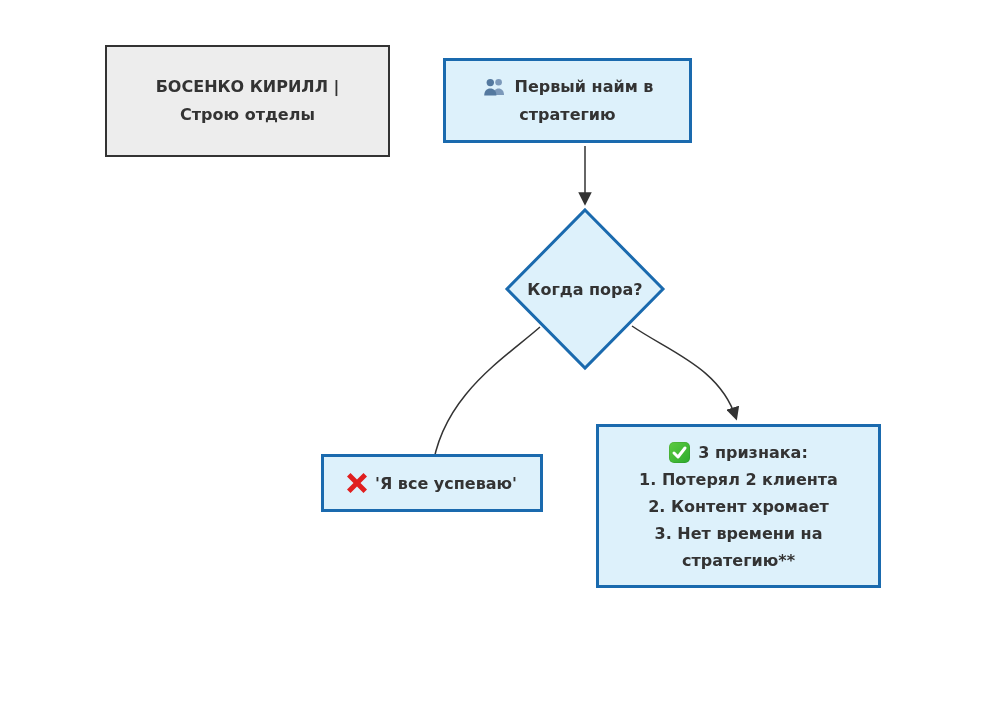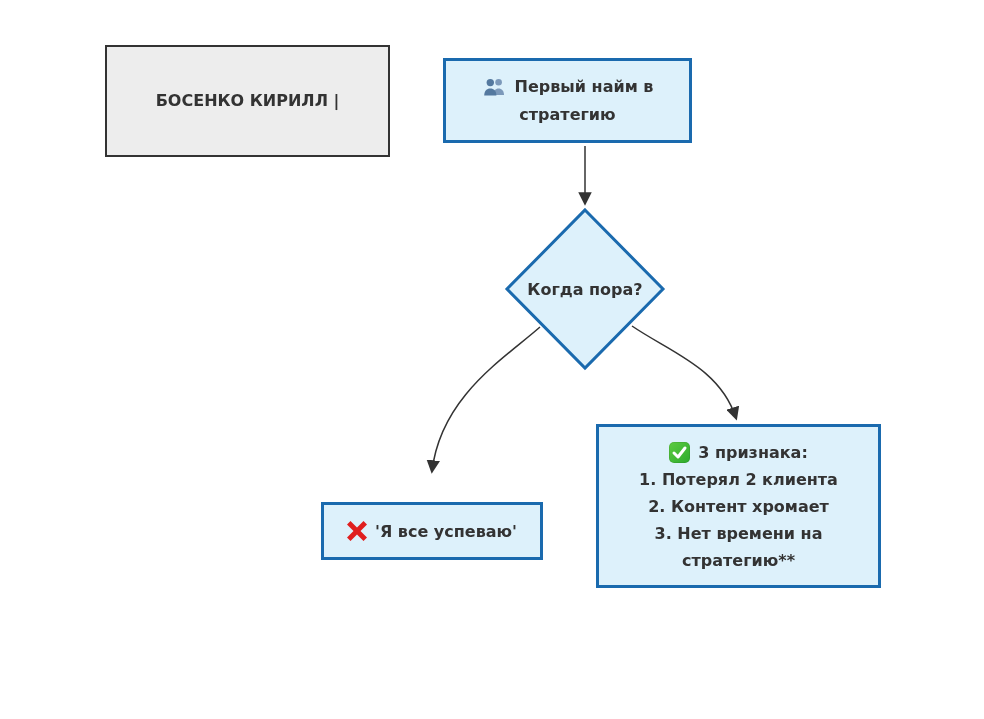--- a/index.html
+++ b/index.html
@@ -19,21 +19,21 @@
     text-align:center; font-size:16px; line-height:27px;
   }
   .blue-node { background:var(--node-fill,#ddf1fb); border:3px solid var(--node-border,#1a6aae); }
   .title-card {
     left:105px; top:45px; width:285px; height:112px;
     background:var(--card-fill,#ededed); border:2px solid var(--card-border,#333333);
     line-height:28px;
     text-align:center;
   }
   .start-node { left:443px; top:58px; width:249px; height:85px; line-height:28px; }
-  .no-node    { left:321px; top:502px; width:222px; height:58px; }
+  .no-node    { left:321px; top:454px; width:222px; height:58px; }
   .yes-node   { left:596px; top:424px; width:285px; height:164px; }
   .decision-label {
     position:absolute; left:505px; top:276px; width:160px;
     text-align:center; font-size:16px; line-height:27px;
   }
   .icon-row { display:flex; flex-direction:row; align-items:center; justify-content:center; gap:8px; }
   .icon { display:inline-flex; align-items:center; justify-content:center; flex:0 0 auto; }
   .check-icon {
     width:21px; height:21px; border-radius:5px;
     background:linear-gradient(135deg,#5ecb41 0%,var(--check-green,#2cab2c) 100%);
@@ -52,20 +52,21 @@
       </marker>
     </defs>
     <path class="edge" d="M585,146 L585,203" marker-end="url(#arrowhead)"></path>
     <path class="edge" d="M540,327 C505,358 441,396 432,471" marker-end="url(#arrowhead)"></path>
     <path class="edge" d="M632,326 C670,352 720,368 736,418" marker-end="url(#arrowhead)"></path>
     <polygon class="diamond" points="585,210 663,289 585,368 507,289"></polygon>
   </svg>
 
   <div class="node title-card">
     <div>БОСЕНКО КИРИЛЛ |</div>
+    <div>Строю отделы</div>
   </div>
 
   <div class="node blue-node start-node">
     <div class="icon-row">
       <span class="icon">
         <svg width="25" height="19" viewBox="0 0 25 19">
           <circle cx="16.6" cy="5.2" r="3.3" fill="var(--people-back,#7c99ba)"></circle>
           <path d="M11.2,18 c0-4.2 2.3-6.4 5.4-6.4 s5.4,2.2 5.4,6.4 z" fill="var(--people-back,#7c99ba)"></path>
           <circle cx="8.3" cy="5.6" r="3.7" fill="var(--people-front,#54799f)"></circle>
           <path d="M2.2,18.4 c0-4.6 2.6-7 6.1-7 s6.1,2.4 6.1,7 z" fill="var(--people-front,#54799f)"></path>

